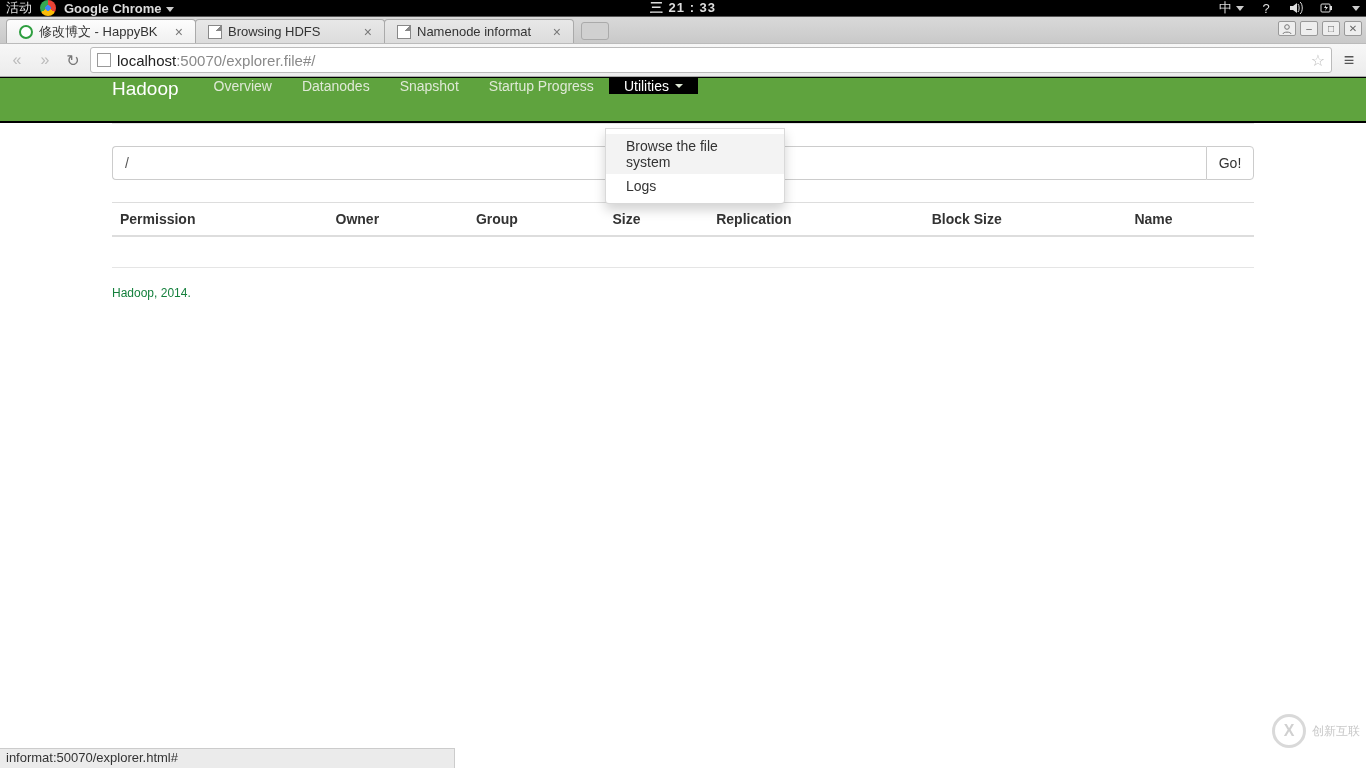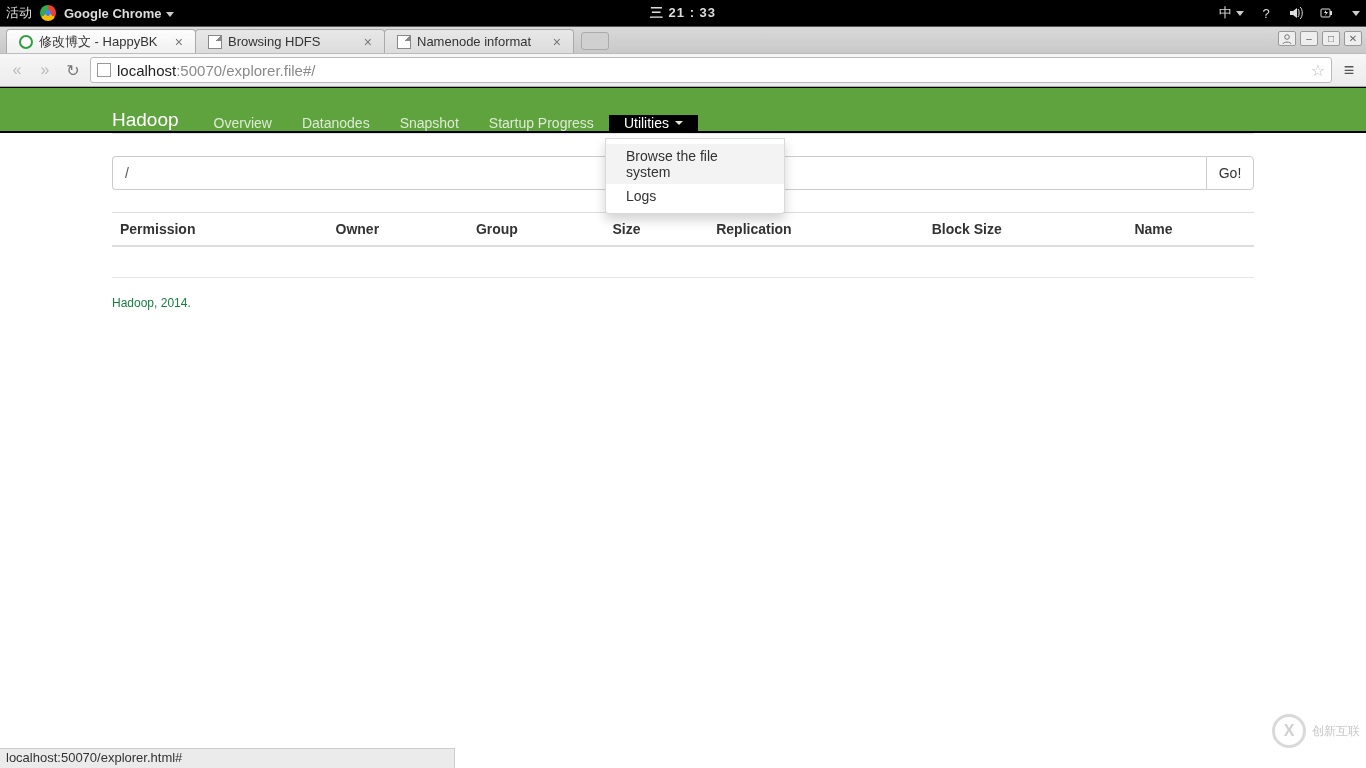--- a/index.html
+++ b/index.html
@@ -1,19 +1,19 @@
 <!DOCTYPE html>
 <html><head>
 <meta charset="utf-8">
 <style>
   * { margin:0; padding:0; box-sizing:border-box; font-family:"Helvetica Neue",Helvetica,Arial,sans-serif; }
   body { width:1366px; height:768px; background:#fff; overflow:hidden; position:relative; }
 
   
-  .os-bar { height:26px; background:#000; color:#ddd; display:flex; align-items:center; font-size:13px; padding:0 6px; }
+  .os-bar { height:16px; background:#000; color:#ddd; display:flex; align-items:center; font-size:13px; padding:0 6px; }
   .os-left { display:flex; align-items:center; gap:8px; }
   .os-center { position:absolute; left:50%; transform:translateX(-50%); font-weight:bold; letter-spacing:1px;}
   .os-right { margin-left:auto; display:flex; align-items:center; gap:14px; }
   .chrome-icon { width:16px; height:16px; border-radius:50%; background:
       radial-gradient(circle at 50% 50%, #4285F4 0 25%, transparent 26%),
       conic-gradient(#EA4335 0 120deg,#FBBC05 120deg 240deg,#34A853 240deg 360deg);
       display:inline-block; }
   .tri-down { display:inline-block; width:0;height:0;border-left:4px solid transparent;border-right:4px solid transparent;border-top:5px solid #ccc; vertical-align:middle; margin-left:4px;}
 
   
@@ -34,21 +34,21 @@
   .addr-bar { height:34px; background:linear-gradient(#f7f7f7,#ececec); border-top:1px solid #bbb; border-bottom:1px solid #aaa; display:flex; align-items:center; padding:0 6px; gap:6px; }
   .nav-btn { width:22px; height:22px; display:flex; align-items:center; justify-content:center; color:#777; font-size:16px;}
   .nav-btn.dis{ color:#bbb; }
   .url-box { flex:1; height:26px; border:1px solid #bbb; border-radius:3px; background:#fff; display:flex; align-items:center; padding:0 6px; font-size:15px; color:#222;}
   .url-box .pageicon{ width:14px;height:14px;border:1px solid #999;margin-right:6px;background:#fff;}
   .url-box .urltxt .muted{ color:#8a8a8a; }
   .url-star{ margin-left:auto; color:#bbb; font-size:16px;}
   .menu-btn { width:22px; font-size:18px; color:#555; text-align:center;}
 
   
-  .hadoop-nav { height:46px; background:#5fa33e; border-top:1px solid #000; border-bottom:2px solid #000; display:flex; align-items:flex-end; padding-left:112px; color:#fff; position:relative;}
+  .hadoop-nav { height:46px; background:#5fa33e; border-top:1px solid #000; border-bottom:2px solid #000; display:flex; align-items:flex-start; padding-left:112px; color:#fff; position:relative;}
   .brand { font-size:19px; color:#fff; display:flex; align-items:center; padding-right:20px;}
   .hnav-item { display:flex; align-items:center; padding:0 15px; color:#dfe9d6; font-size:14px; cursor:pointer; }
   .hnav-item.open { background:#000; color:#fff; }
   .caret { display:inline-block; margin-left:6px; width:0;height:0;border-left:4px solid transparent;border-right:4px solid transparent;border-top:4px solid #dfe9d6;}
 
   .dropdown { position:absolute; top:50px; left:605px; width:180px; background:#fff; border:1px solid rgba(0,0,0,.15); border-radius:0 0 4px 4px; box-shadow:0 6px 12px rgba(0,0,0,.175); padding:5px 0; font-size:14px; color:#333;}
   .dropdown .ditem{ padding:4px 20px; cursor:pointer;}
   .dropdown .ditem.hover{ background:#f3f3f3; }
 
   
@@ -179,18 +179,18 @@
       <th>Block Size</th>
       <th>Name</th>
     </tr>
       </thead>
     <tbody></tbody>
   </table>
   <hr class="footer-line">
   <div class="foot">Hadoop, 2014.</div>
 </div>
 
-<div class="status">localhost:50070/explorer.html#</div>
+<div class="status">informat:50070/explorer.html#</div>
 
 <div class="wm">
   <span class="c">X</span>
   <span>创新互联</span>
 </div>
 
 </body></html>

